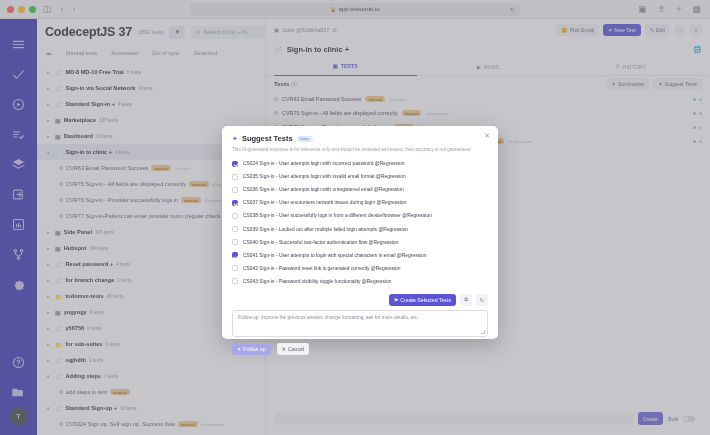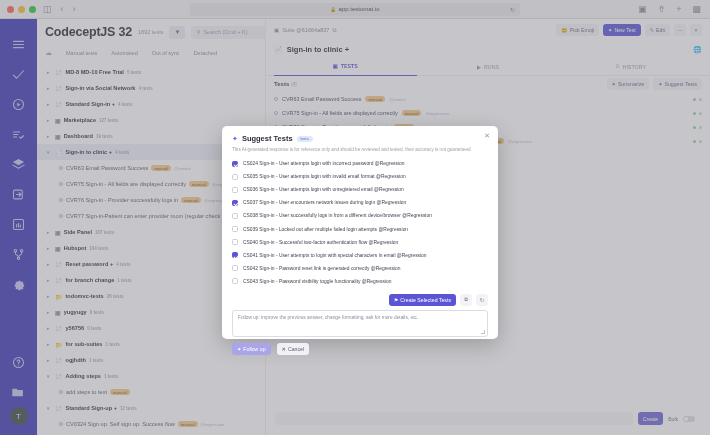--- a/index.html
+++ b/index.html
@@ -243,21 +243,21 @@
       <svg viewBox="0 0 24 24">
           <path d="M3 6h6l2 2h7a1 1 0 011 1v8a1 1 0 01-1 1H3a1 1 0 01-1-1V7a1 1 0 011-1z"></path>
         </svg>
       </div>
     <div class="avatar">T</div>
   </div>
 
   <div class="canvas">
 
     <div class="topbar">
-      <span class="proj-title">CodeceptJS 32</span>
+      <span class="proj-title">CodeceptJS 37</span>
       <span class="tests-count">1892 tests</span>
       <span class="filter-btn">▼</span>
       <span class="search-pill">
         <span>⚲</span>
         <span>Search (Cmd + K)</span>
       </span>
       <span class="top-ico">↔</span>
       <span class="top-ico">✦</span>
       <span class="close-sq">✕</span>
     </div>

